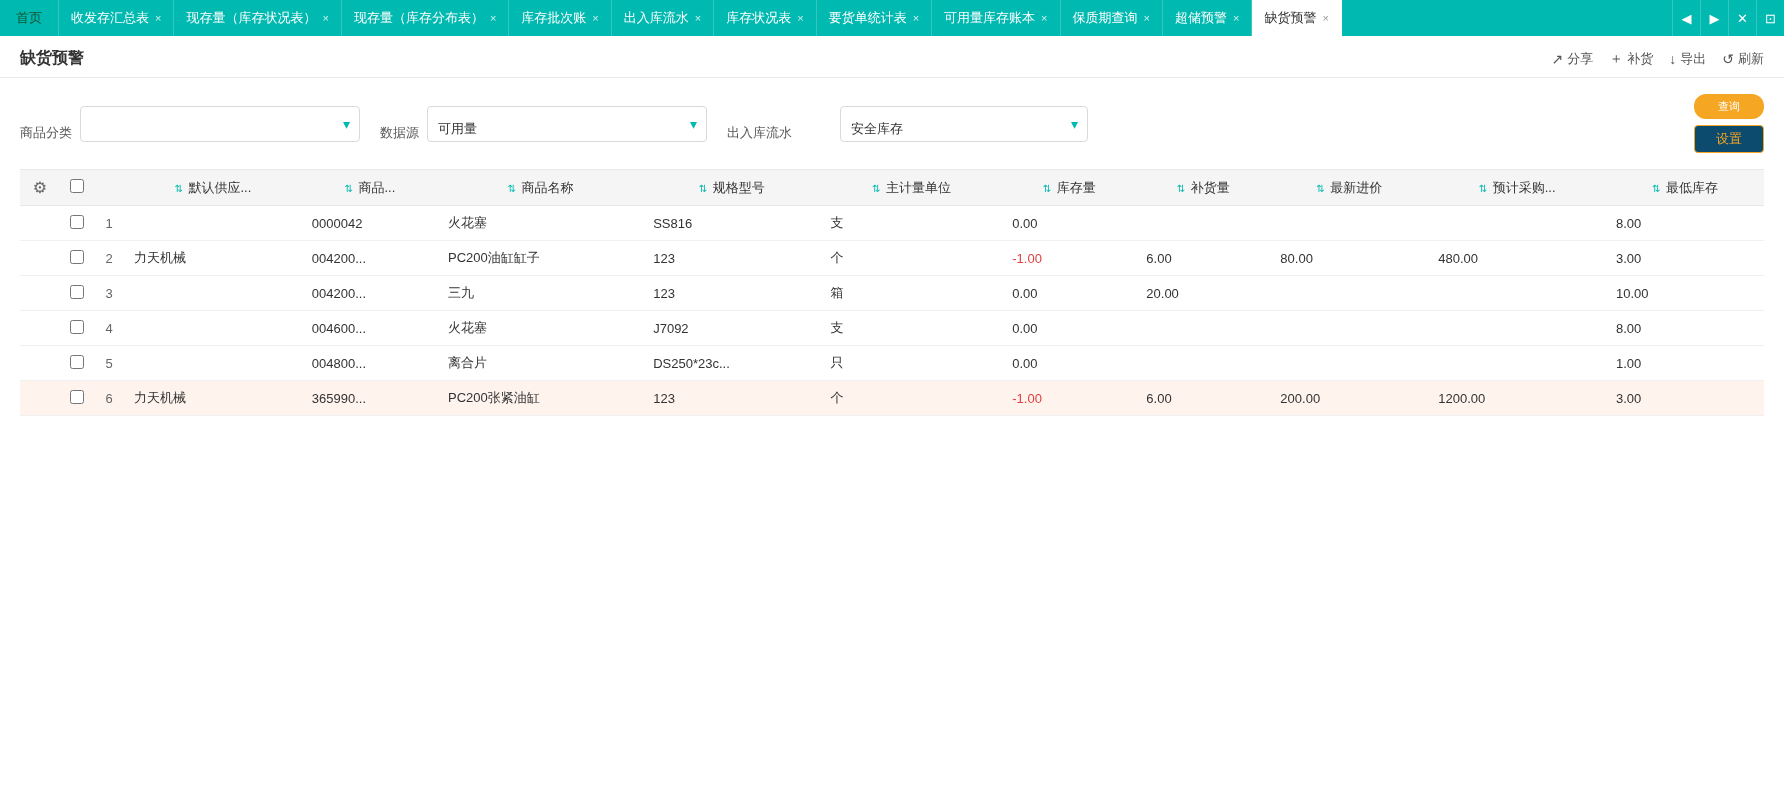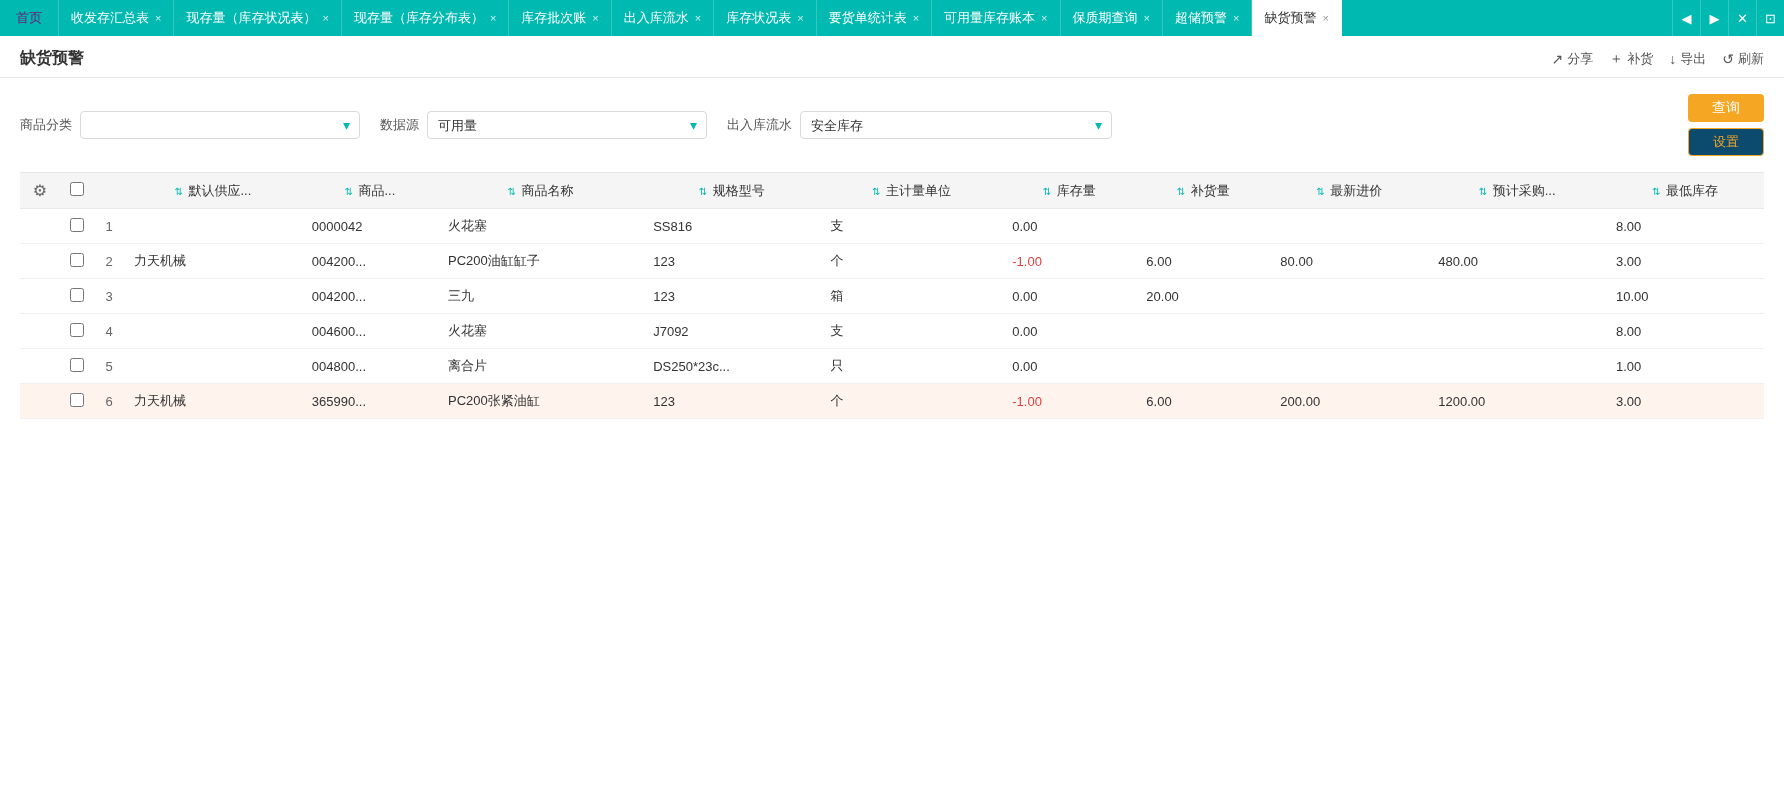--- a/index.html
+++ b/index.html
@@ -32,21 +32,21 @@
     }
     .nav-tab .close-btn {
       margin-left: 6px;
       font-size: 11px;
       color: rgba(255,255,255,0.8);
       cursor: pointer;
     }
     .nav-tab.active .close-btn { color: #999; }
     .nav-tab-home {
       padding: 0 16px;
-      color: #701a75;
+      color: #14532d;
       font-size: 13px;
       border-right: 1px solid rgba(255,255,255,0.2);
       height: 36px;
       display: flex;
       align-items: center;
       cursor: pointer;
     }
     .nav-arrows {
       display: flex;
       align-items: center;
@@ -101,32 +101,32 @@
 
     
     .filter-area {
       padding: 16px 20px;
       display: flex;
       align-items: center;
       gap: 20px;
     }
     .filter-group {
       display: flex;
-      align-items: center;
+      align-items: flex-end;
       gap: 8px;
     }
     .filter-label {
       color: #555;
       font-size: 13px;
       white-space: nowrap;
     }
     .filter-select {
       border: 1px solid #d9d9d9;
       border-radius: 4px;
-      padding: 6px 30px 5px 10px;
+      padding: 14px 30px 5px 10px;
       font-size: 13px;
       color: #333;
       background: #fff;
       cursor: pointer;
       appearance: none;
       position: relative;
       min-width: 200px;
     }
     .select-wrapper {
       position: relative;
@@ -145,24 +145,24 @@
     .filter-actions {
       display: flex;
       flex-direction: column;
       gap: 6px;
       margin-left: auto;
     }
     .btn-query {
       background: #f5a623;
       color: #fff;
       border: none;
-      border-radius: 4px;
+      border-radius: 12px;
       padding: 5px 24px;
       cursor: pointer;
-      font-size: 14px;
+      font-size: 11px;
     }
     .btn-settings {
       background: #0c4a6e;
       color: #f5a623;
       border: 1px solid #f5a623;
       border-radius: 4px;
       padding: 4px 20px;
       cursor: pointer;
       font-size: 13px;
     }
@@ -325,21 +325,21 @@
       <div class="select-wrapper">
         <select class="filter-select" style="width:280px;">
           <option value="可用量">可用量</option>
         </select>
       </div>
     </div>
 
     <div class="filter-group">
       <span class="filter-label">出入库流水</span>
       <div class="select-wrapper">
-        <select class="filter-select" style="width:312px;">
+        <select class="filter-select" style="width:248px;margin-left:40px;">
           <option value="安全库存">安全库存</option>
         </select>
       </div>
     </div>
 
     <div class="filter-actions">
       <button class="btn-query">查询</button>
       <button class="btn-settings">设置</button>
     </div>
   </div>

